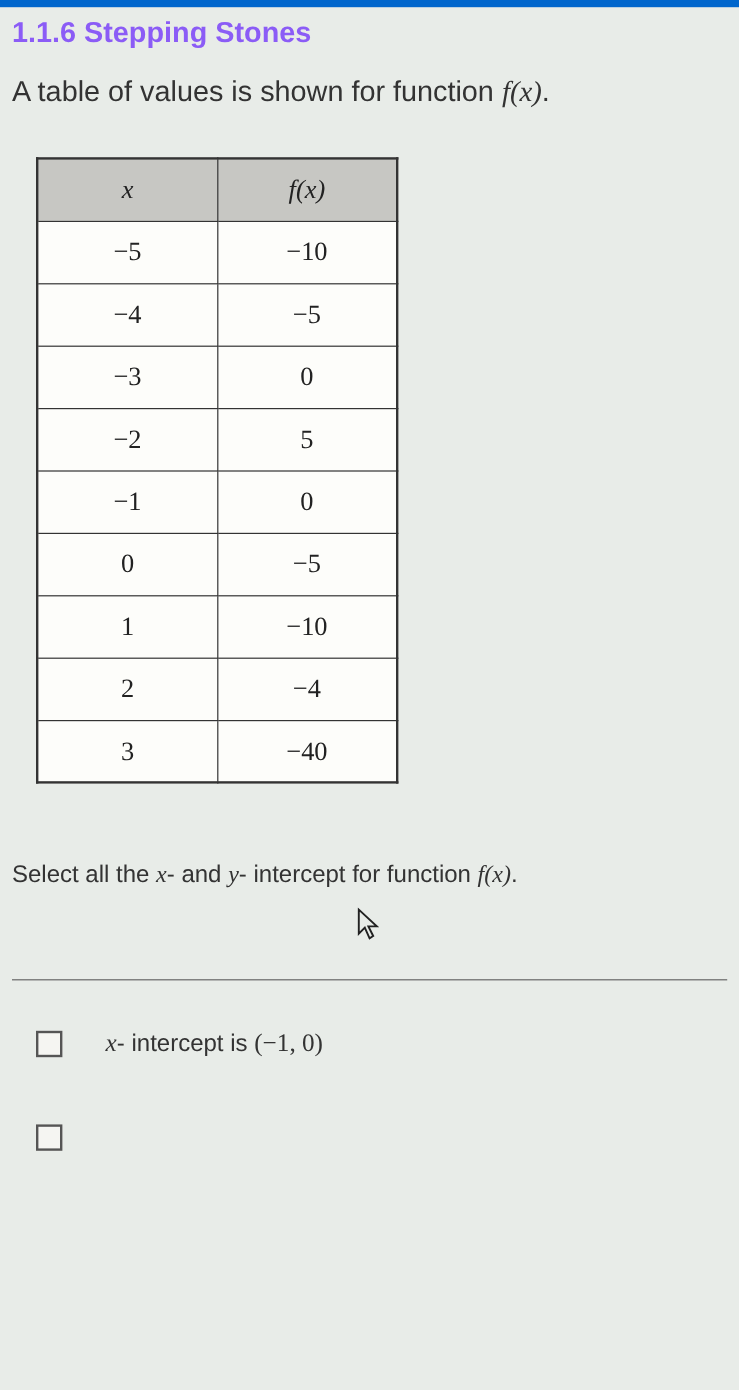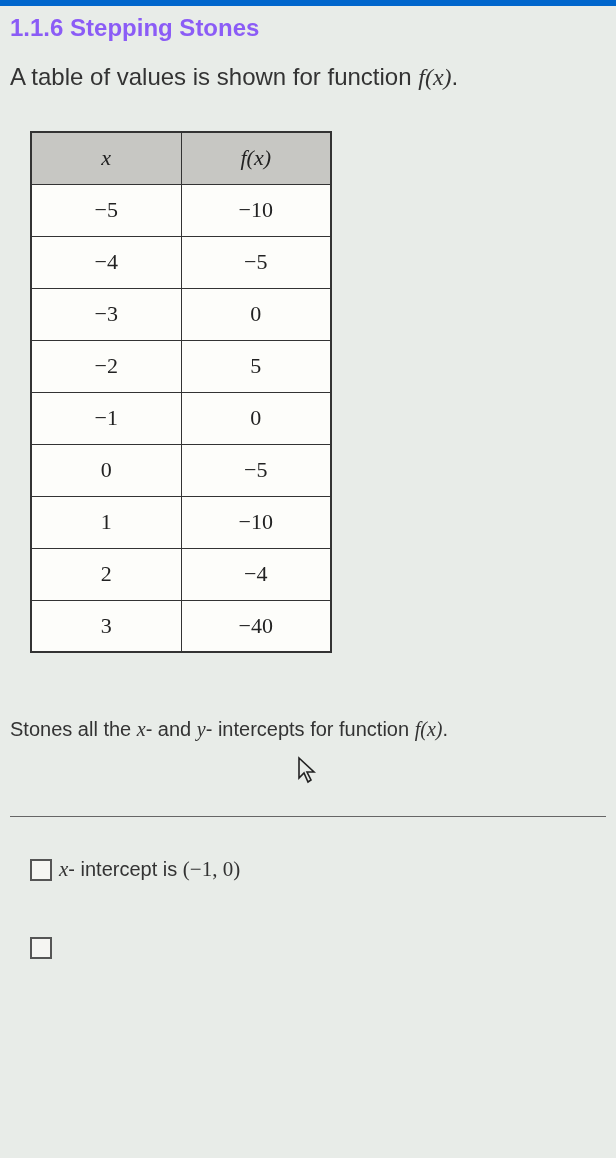--- a/index.html
+++ b/index.html
@@ -69,21 +69,21 @@
     height: 30px;
   }
   .divider {
     border: none;
     border-top: 1px solid #666;
     margin: 0 0 40px 0;
   }
   .option {
     display: flex;
     align-items: center;
-    gap: 7px;
+    gap: 36px;
     margin: 0 0 55px 20px;
     font-size: 20px;
     color: #333;
   }
   .checkbox {
     width: 22px;
     height: 22px;
     border: 2px solid #555;
     background: #f5f5f2;
     flex-shrink: 0;
@@ -143,21 +143,21 @@
           <td>−4</td>
         </tr>
       <tr>
           <td>3</td>
           <td>−40</td>
         </tr>
     </tbody>
   </table>
 
   <p class="question2">
-    <span>Stones all the </span><span class="mi">x</span><span>- and </span><span class="mi">y</span><span>- intercepts for function </span><span class="mi">f(x)</span><span>.</span>
+    <span>Select all the </span><span class="mi">x</span><span>- and </span><span class="mi">y</span><span>- intercept for function </span><span class="mi">f(x)</span><span>.</span>
   </p>
 
   <svg class="cursor" viewBox="0 0 24 30">
     <path d="M3 2 L3 22 L8 17 L12 26 L15 24 L11 16 L18 16 Z" fill="none" stroke="#222" stroke-width="1.6"></path>
   </svg>
 
   <hr class="divider">
 
   <div class="option">
     <div class="checkbox"></div>

